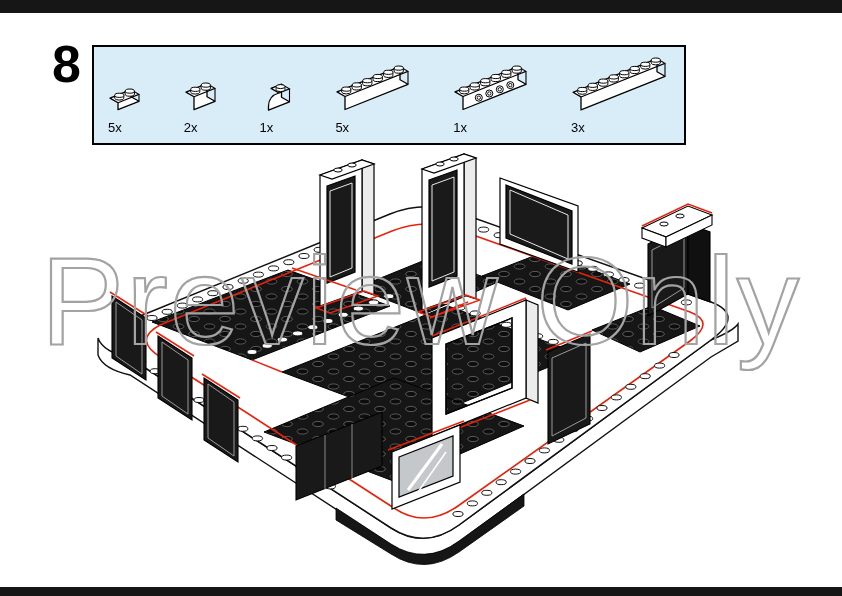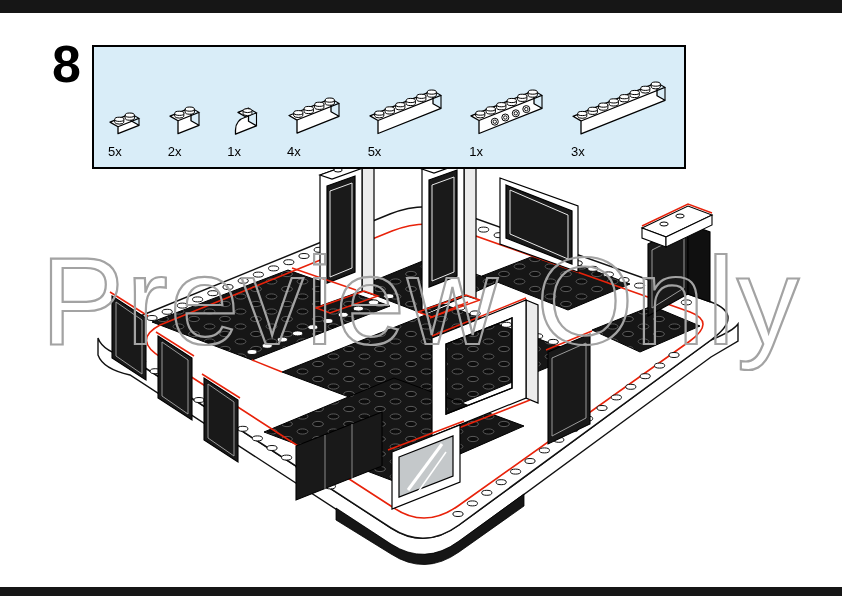--- a/index.html
+++ b/index.html
@@ -1,20 +1,20 @@
 <!DOCTYPE html>
 <html><head>
 <meta charset="utf-8">
 <style>
   html,body{margin:0;padding:0}
   body{width:842px;height:596px;position:relative;background:#fff;font-family:"Liberation Sans",sans-serif;overflow:hidden}
   .top-bar{position:absolute;left:0;top:0;width:842px;height:13px;background:#161616}
   .bottom-bar{position:absolute;left:0;bottom:0;width:842px;height:9px;background:#161616}
   .step-number{position:absolute;left:52px;top:38px;font-size:52px;font-weight:bold;line-height:1;color:#000}
-  .parts-box{position:absolute;left:92px;top:45px;width:594px;height:124px;background:#d9edf8;border:2px solid #000;display:flex;align-items:flex-end;justify-content:space-between;padding:12px 16px 8px 14px;box-sizing:border-box;z-index:2}
+  .parts-box{position:absolute;left:92px;top:45px;width:594px;height:100px;background:#d9edf8;border:2px solid #000;display:flex;align-items:flex-end;justify-content:space-between;padding:12px 16px 8px 14px;box-sizing:border-box;z-index:2}
   .part{display:flex;flex-direction:column;align-items:flex-start}
   .part-qty{font-size:13px;margin-top:3px;color:#000}
   .model-svg,.wm-svg{position:absolute;left:0;top:0;width:842px;height:596px}
   .wm-svg{z-index:4;pointer-events:none}
 </style>
 </head>
 <body>
 
 <div class="top-bar"></div>
 
@@ -44,35 +44,20 @@
     <div class="part-qty">2x</div>
   </div>
   <div class="part">
     <div class="part-img"><svg width="34" height="33" viewBox="0 0 34 33">
   <path d="M11,8.4 L21.5,4.2 L21.5,17.2 L29.5,21.8 L8.5,30.2 L8.5,26 Q8.5,16 19,13 Z" fill="#fff" stroke="#000" stroke-width="1.3" stroke-linejoin="round"></path>
   <path d="M19,13 L29.5,8.8 L21.5,4.2 M29.5,8.8 L29.5,21.8" fill="none" stroke="#000" stroke-width="1.1"></path>
   <path d="M16.1,6.6 L16.1,9.6 A4.4 2 0 0 0 24.9,9.6 L24.9,6.6" fill="#fff" stroke="#000" stroke-width="1"></path>
   <ellipse cx="20.5" cy="6.6" rx="4.4" ry="2" fill="#fff" stroke="#000" stroke-width="1"></ellipse>
         </svg></div>
     <div class="part-qty">1x</div>
-  </div>
-  <div class="part">
-    <div class="part-img"><svg width="55" height="41" viewBox="0 0 55 41">
-          <path d="M2,19.5 L44,2.7 L44,15.7 L52,20.3 L10,37.1 L10,24.1 Z" fill="#fff" stroke="#000" stroke-width="1.3" stroke-linejoin="round"></path>
-          <path d="M10,24.1 L52,7.3 L44,2.7 M52,7.3 L52,20.3" fill="none" stroke="#000" stroke-width="1.1"></path>
-          <path d="M38.1,4.1 L38.1,7.1 A4.6 2.1 0 0 0 47.4,7.1 L47.4,4.1" fill="#fff" stroke="#000" stroke-width="1"></path>
-          <ellipse cx="42.8" cy="4.1" rx="4.6" ry="2.1" fill="#fff" stroke="#000" stroke-width="1"></ellipse>
-          <path d="M27.6,8.3 L27.6,11.3 A4.6 2.1 0 0 0 36.9,11.3 L36.9,8.3" fill="#fff" stroke="#000" stroke-width="1"></path>
-          <ellipse cx="32.3" cy="8.3" rx="4.6" ry="2.1" fill="#fff" stroke="#000" stroke-width="1"></ellipse>
-          <path d="M17.1,12.5 L17.1,15.5 A4.6 2.1 0 0 0 26.4,15.5 L26.4,12.5" fill="#fff" stroke="#000" stroke-width="1"></path>
-          <ellipse cx="21.8" cy="12.5" rx="4.6" ry="2.1" fill="#fff" stroke="#000" stroke-width="1"></ellipse>
-          <path d="M6.7,16.7 L6.7,19.7 A4.6 2.1 0 0 0 15.8,19.7 L15.8,16.7" fill="#fff" stroke="#000" stroke-width="1"></path>
-          <ellipse cx="11.3" cy="16.7" rx="4.6" ry="2.1" fill="#fff" stroke="#000" stroke-width="1"></ellipse>
-        </svg></div>
-    <div class="part-qty">4x</div>
   </div>
   <div class="part">
     <div class="part-img"><svg width="76" height="49" viewBox="0 0 76 49">
           <path d="M2,27.9 L65,2.7 L65,15.7 L73,20.3 L10,45.5 L10,32.5 Z" fill="#fff" stroke="#000" stroke-width="1.3" stroke-linejoin="round"></path>
           <path d="M10,32.5 L73,7.3 L65,2.7 M73,7.3 L73,20.3" fill="none" stroke="#000" stroke-width="1.1"></path>
           <path d="M59.1,4.1 L59.1,7.1 A4.6 2.1 0 0 0 68.3,7.1 L68.3,4.1" fill="#fff" stroke="#000" stroke-width="1"></path>
           <ellipse cx="63.8" cy="4.1" rx="4.6" ry="2.1" fill="#fff" stroke="#000" stroke-width="1"></ellipse>
           <path d="M48.6,8.3 L48.6,11.3 A4.6 2.1 0 0 0 57.9,11.3 L57.9,8.3" fill="#fff" stroke="#000" stroke-width="1"></path>
           <ellipse cx="53.3" cy="8.3" rx="4.6" ry="2.1" fill="#fff" stroke="#000" stroke-width="1"></ellipse>
           <path d="M38.1,12.5 L38.1,15.5 A4.6 2.1 0 0 0 47.4,15.5 L47.4,12.5" fill="#fff" stroke="#000" stroke-width="1"></path>

